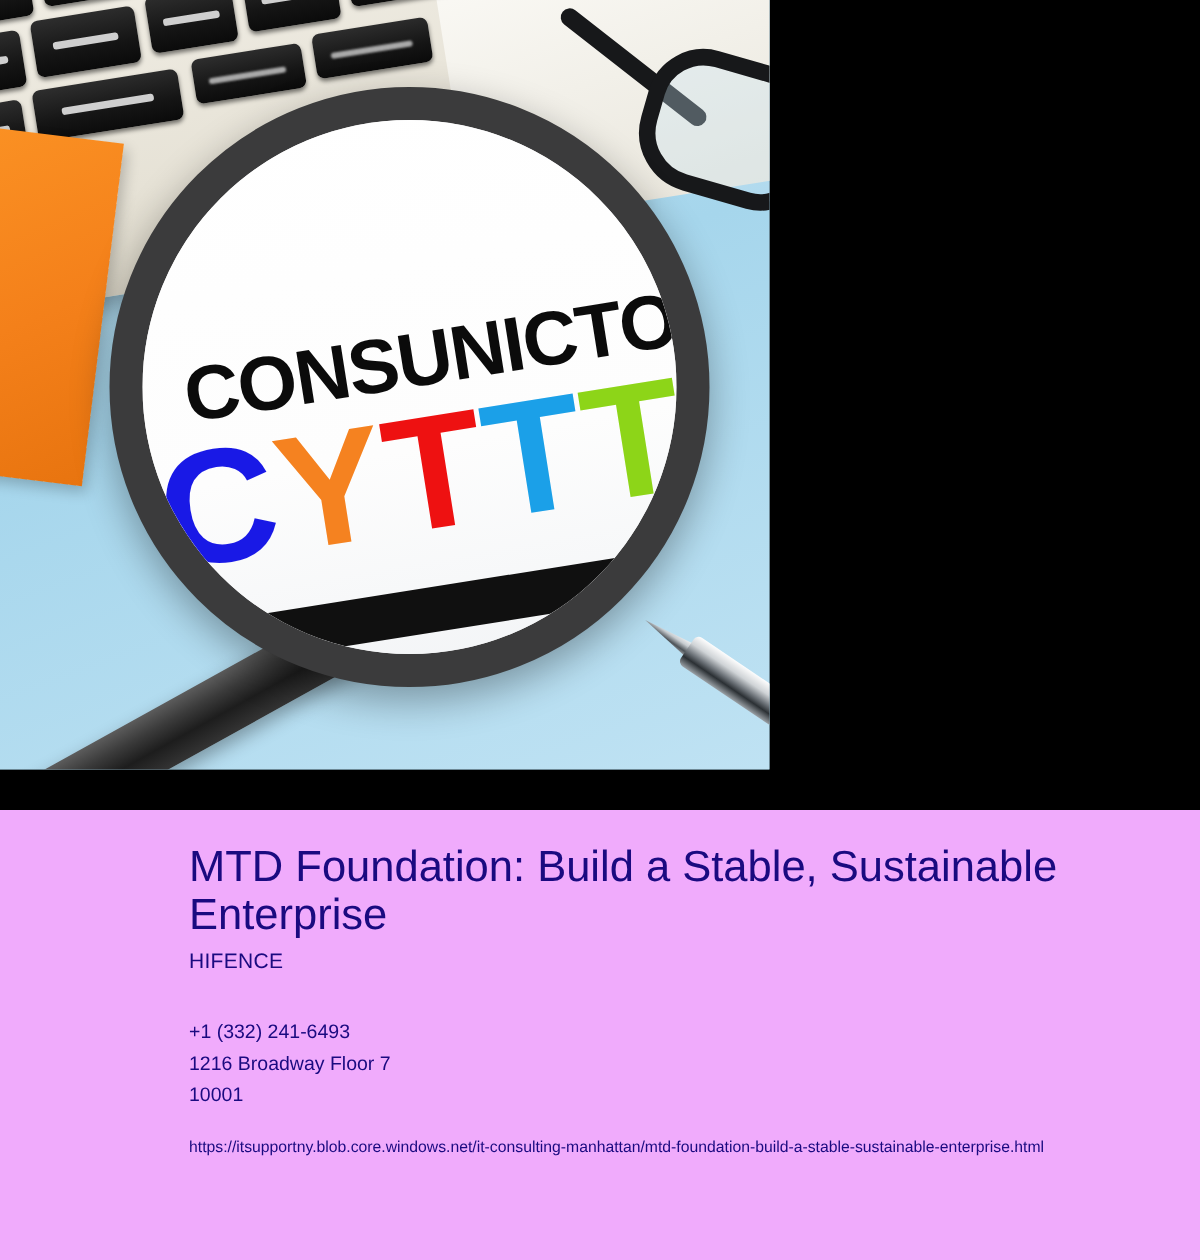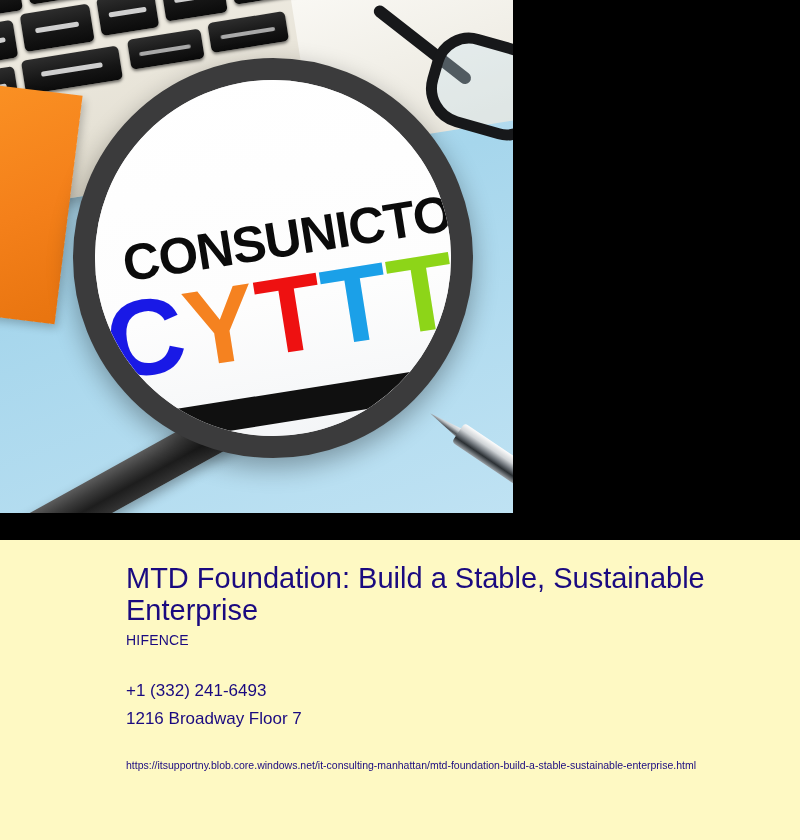--- a/index.html
+++ b/index.html
@@ -238,21 +238,21 @@
     transform: rotate(-9deg);
   }
 
   
   #content {
     position: absolute;
     left: 0;
     top: 540px;
     width: 800px;
     height: 300px;
-    background: #fef9c3;
+    background: #f0abfc;
   }
   #page-title {
     position: absolute;
     left: 126px;
     top: 22px;
     width: 600px;
     margin: 0;
     font-size: 29px;
     line-height: 1.12;
     font-weight: normal;
@@ -265,21 +265,21 @@
     top: 92px;
     font-size: 14px;
     color: #1a0a80;
     letter-spacing: 0.2px;
     font-family: "Liberation Sans", sans-serif;
   }
   #contact-block {
     position: absolute;
     left: 126px;
     top: 137px;
-    font-size: 17px;
+    font-size: 13px;
     color: #1a0a80;
     line-height: 1.62;
     font-family: "Liberation Sans", sans-serif;
   }
   #contact-block div { white-space: nowrap; }
   #source-url {
     position: absolute;
     left: 126px;
     top: 219px;
     font-size: 10.5px;
@@ -360,16 +360,17 @@
 
 <div id="content">
 
   <h1 id="page-title">MTD Foundation: Build a Stable, Sustainable Enterprise</h1>
 
   <div id="brand-name">HIFENCE</div>
 
   <div id="contact-block">
     <div>+1 (332) 241-6493</div>
     <div>1216 Broadway Floor 7</div>
+    <div>10001</div>
   </div>
 
   <div id="source-url">https://itsupportny.blob.core.windows.net/it-consulting-manhattan/mtd-foundation-build-a-stable-sustainable-enterprise.html</div>
 </div>
 
 </body></html>

